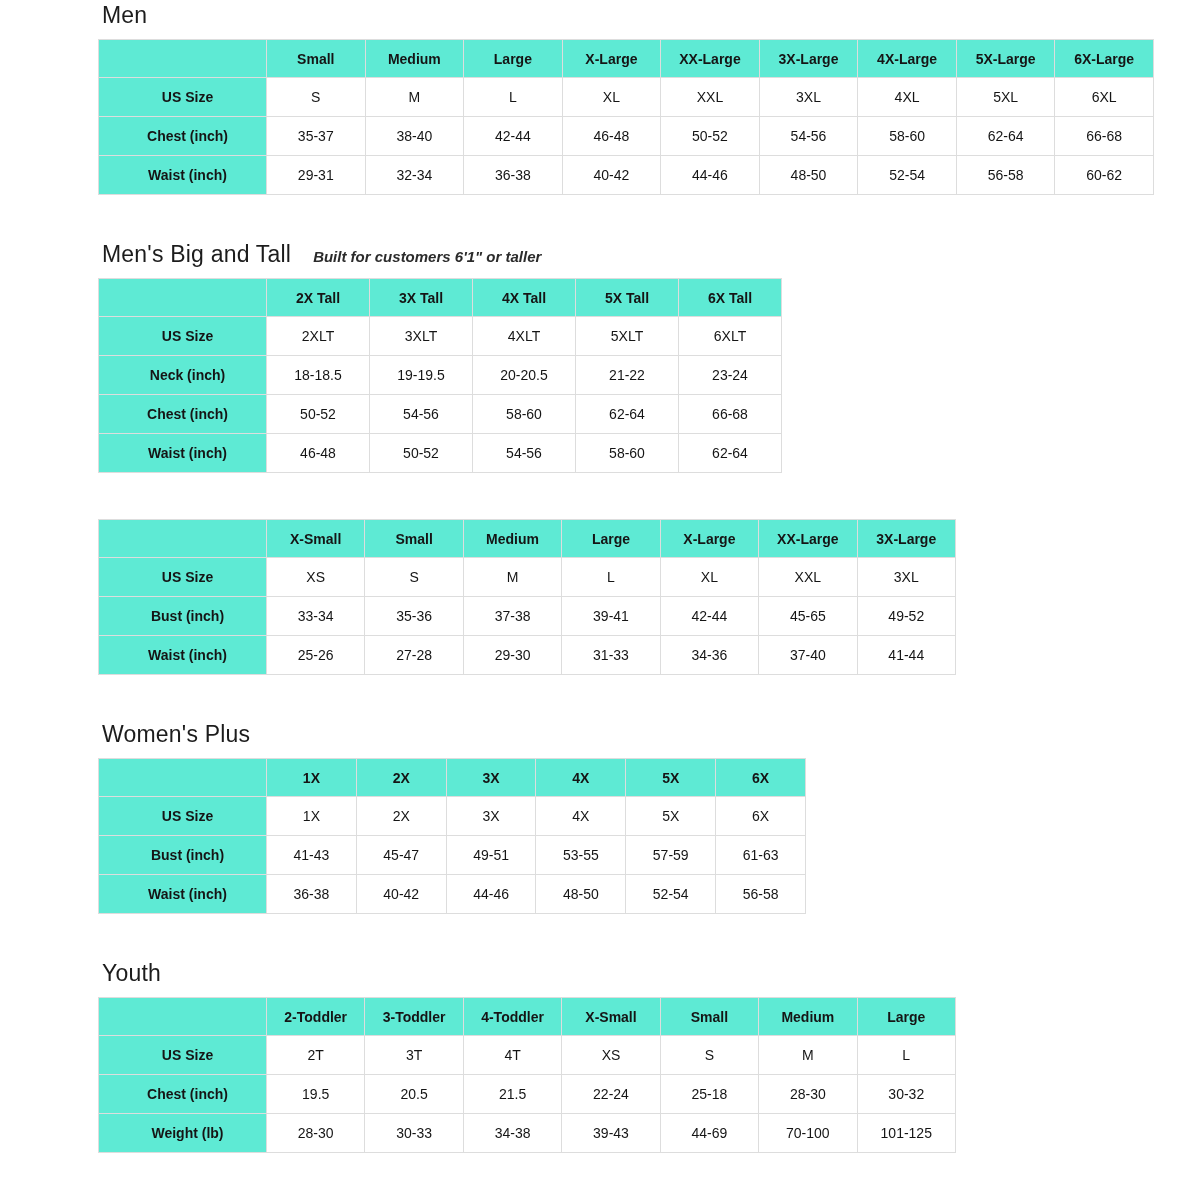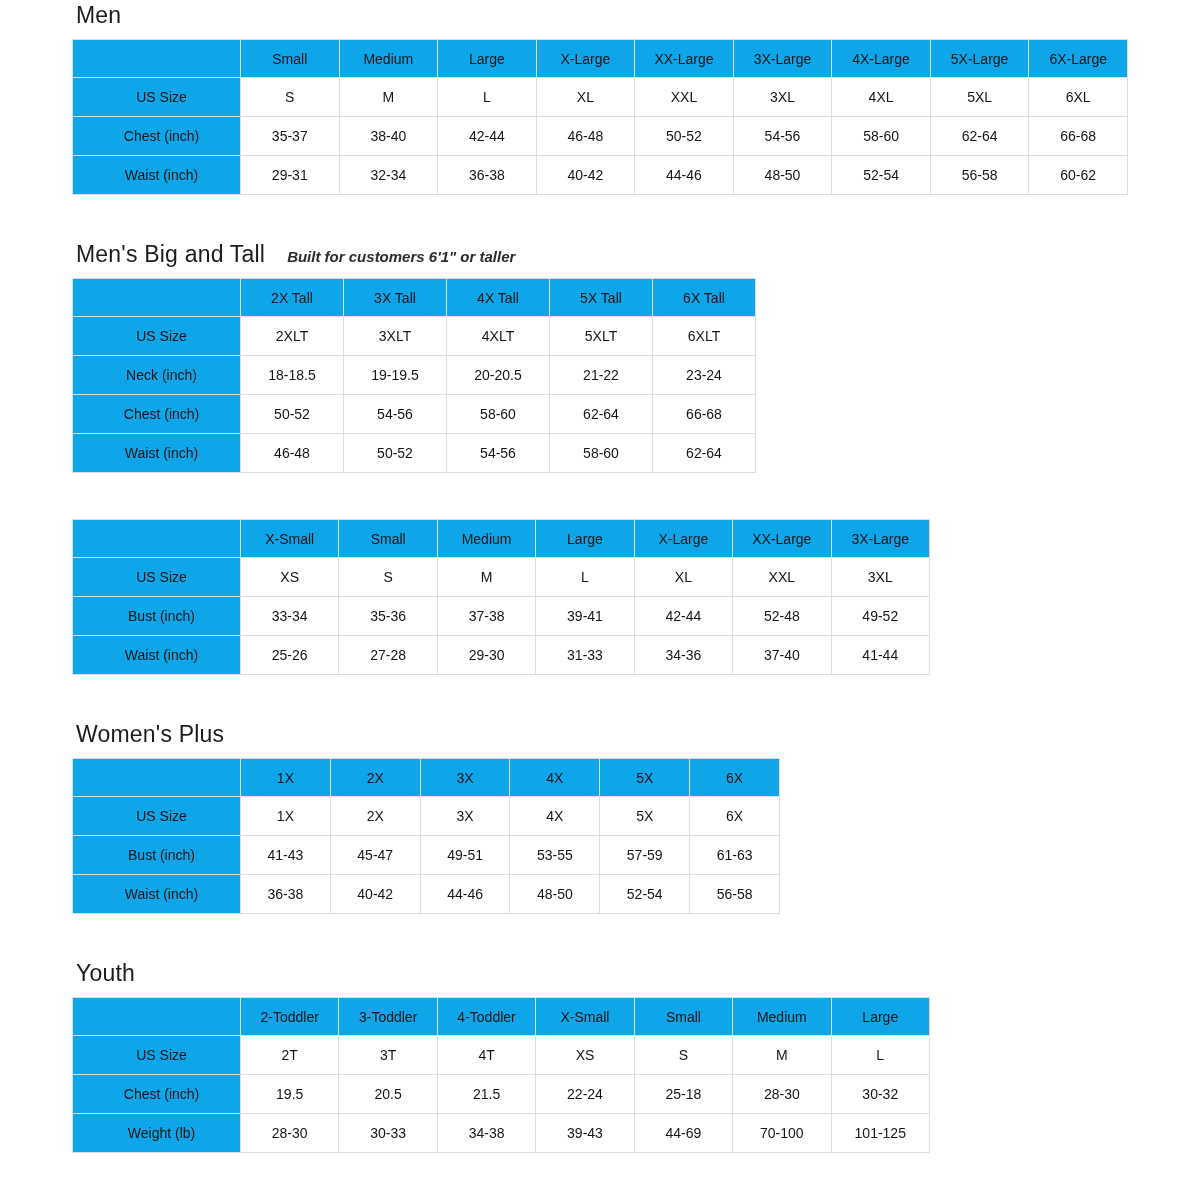--- a/index.html
+++ b/index.html
@@ -9,21 +9,21 @@
     color: #111111;
     width: 1200px;
     height: 1200px;
     overflow: hidden;
   }
   .page {
     width: 1200px;
     min-height: 1200px;
     padding: 2px 70px 0 72px;
   }
-  .section { margin-top: 46px; }
+  .section { margin-top: 46px; margin-left: 26px; }
   .section:first-child { margin-top: 0; }
   .section-heading {
     margin: 0 0 10px 4px;
     font-size: 23px;
     font-weight: 400;
     color: #1c1c1c;
     letter-spacing: 0.2px;
     display: flex;
     align-items: baseline;
   }
@@ -45,22 +45,22 @@
     border: 1px solid #dddddd;
     text-align: center;
     vertical-align: middle;
     padding: 0 4px;
     height: 39px;
     white-space: nowrap;
     overflow: hidden;
   }
   table.size-table thead th { height: 38px; }
   .hdr-cell, .label-cell {
-    background: #0ea5e9;
-    font-weight: 400;
+    background: #5eead4;
+    font-weight: 700;
     font-size: 14px;
   }
   .label-cell { text-align: right; padding-left: 14px !important; }
   .value-cell { background: #ffffff; font-weight: 400; }
   
   .tbl-men    { width: 1056px; }
   .tbl-mens-big-tall { width: 684px; }
   .tbl-women  { width: 858px; }
   .tbl-womens-plus { width: 708px; }
   .tbl-youth  { width: 858px; }
@@ -243,21 +243,21 @@
               <td class="value-cell">XXL</td>
               <td class="value-cell">3XL</td>
             </tr>
             <tr>
               <td class="label-cell">Bust (inch)</td>
               <td class="value-cell">33-34</td>
               <td class="value-cell">35-36</td>
               <td class="value-cell">37-38</td>
               <td class="value-cell">39-41</td>
               <td class="value-cell">42-44</td>
-              <td class="value-cell">52-48</td>
+              <td class="value-cell">45-65</td>
               <td class="value-cell">49-52</td>
             </tr>
             <tr>
               <td class="label-cell">Waist (inch)</td>
               <td class="value-cell">25-26</td>
               <td class="value-cell">27-28</td>
               <td class="value-cell">29-30</td>
               <td class="value-cell">31-33</td>
               <td class="value-cell">34-36</td>
               <td class="value-cell">37-40</td>

